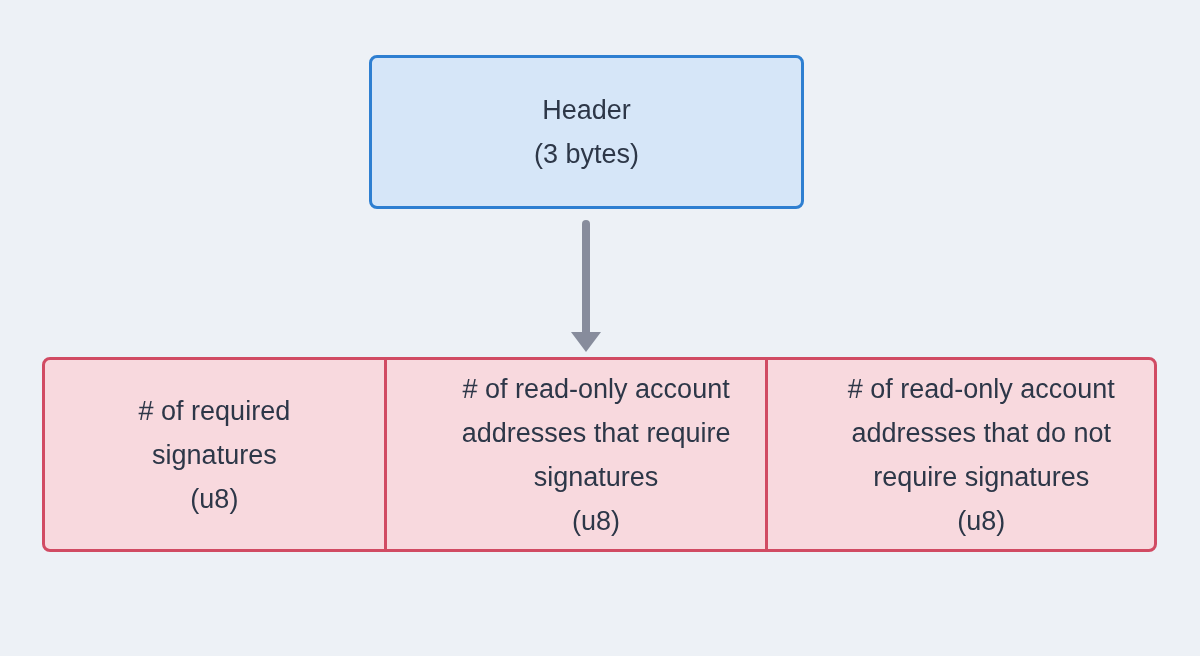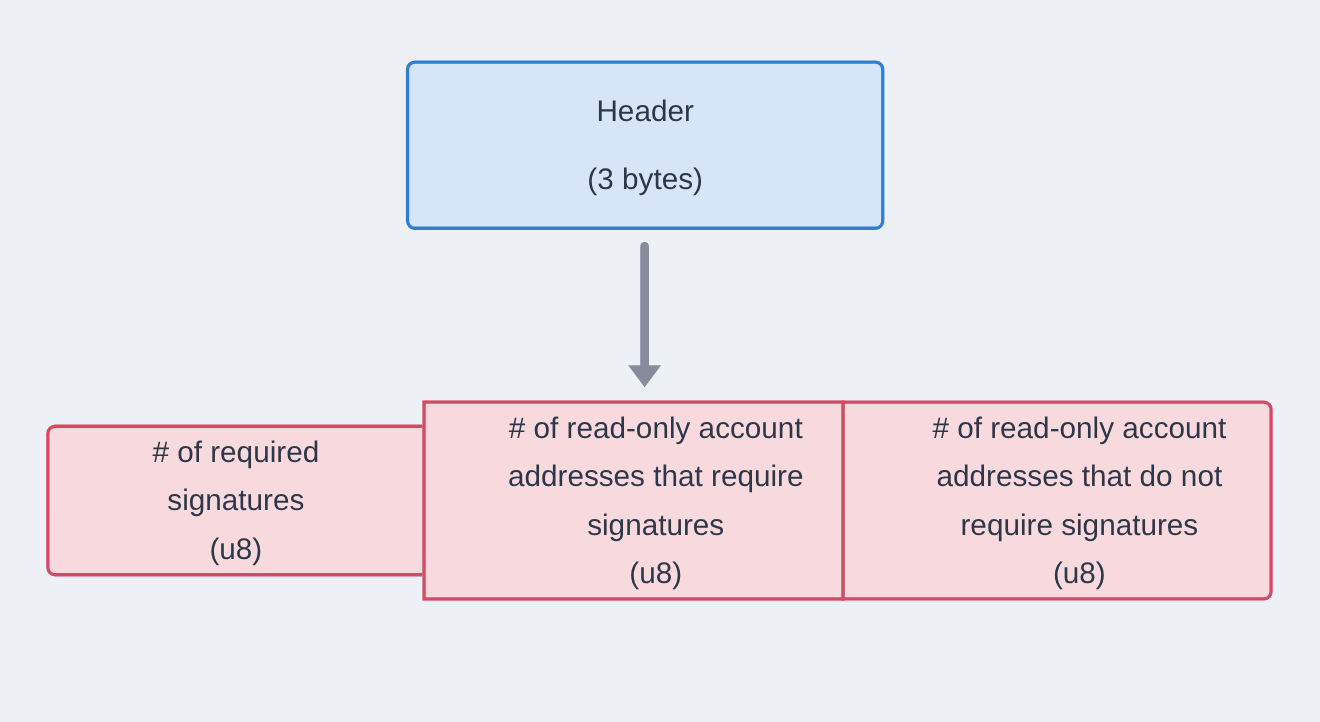--- a/index.html
+++ b/index.html
@@ -34,21 +34,21 @@
   .header-box {
     position: absolute;
     left: 369px;
     top: 55px;
     width: 435px;
     height: 154px;
     background: var(--header-fill);
     border: 3px solid var(--header-border);
     border-radius: 8px;
     font-size: 27px;
-    line-height: 62px;
+    line-height: 44px;
   }
   .arrow {
     position: absolute;
     left: 571px;
     top: 220px;
     width: 30px;
     height: 132px;
   }
   .arrow-shaft {
     position: absolute;
@@ -69,21 +69,20 @@
     border-right: 15px solid transparent;
     border-top: 20px solid var(--arrow);
   }
   .byte-row {
     position: absolute;
     left: 42px;
     top: 357px;
     width: 1115px;
     height: 195px;
     display: flex;
-    align-items: center;
   }
   .byte-box {
     flex: 1 1 0;
     background: var(--byte-fill);
     border: 3px solid var(--byte-border);
     font-size: 27px;
     line-height: 44px;
   }
   .byte-box + .byte-box { margin-left: -3px; padding-left: 40px; }
   .byte-box.first { border-radius: 8px 0 0 8px; }

